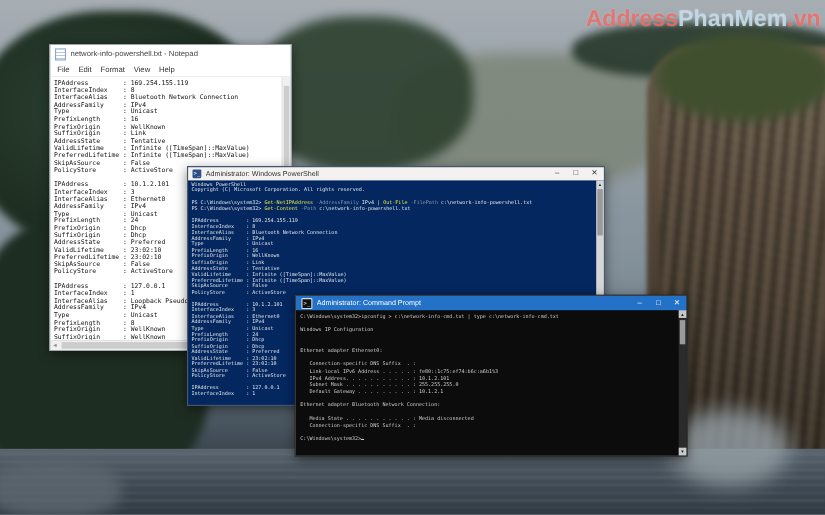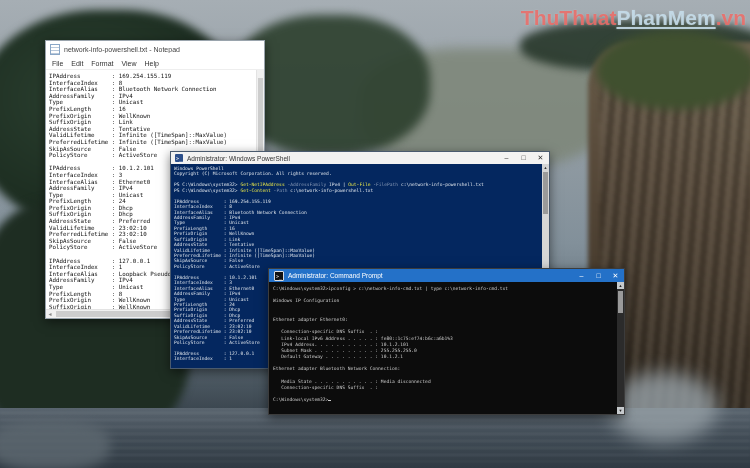--- a/index.html
+++ b/index.html
@@ -22,21 +22,21 @@
   #trees-center{left:230px;top:15px;width:200px;height:140px;background:#2c3f2d;border-radius:45%;filter:blur(5px);opacity:.9;}
   #water{left:0;top:408px;width:750px;height:60px;background:linear-gradient(180deg,#5a656f 0%,#424d57 45%,#303a43 100%);}
   #water-streaks{left:0;top:412px;width:750px;height:50px;
     background:repeating-linear-gradient(180deg,rgba(255,255,255,.07) 0 2px,transparent 2px 7px);filter:blur(1px);}
   #mist-falls{left:608px;top:372px;width:110px;height:70px;background:#96a0a6;border-radius:50%;filter:blur(9px);opacity:.8;}
   #shore-left{left:-10px;top:420px;width:120px;height:50px;background:#5d6870;border-radius:40%;filter:blur(6px);opacity:.8;}
   
   #watermark{position:absolute;top:6px;right:4px;font-size:21px;font-weight:bold;letter-spacing:0;
     text-shadow:0 0 2px rgba(255,255,255,.25);white-space:nowrap;}
   #watermark .wm-red{color:rgba(235,105,100,.85);}
-  #watermark .wm-blue{color:rgba(196,219,233,.9);text-decoration:underline;}
+  #watermark .wm-blue{color:rgba(196,219,233,.9);}
   
   .window{position:absolute;box-shadow:0 3px 10px rgba(0,0,0,.5);}
   .ctrlbtns{display:flex;align-items:center;gap:0;margin-left:auto;}
   .ctrlbtn{width:17px;text-align:center;font-size:7px;line-height:10px;}
   
   #notepad{left:45px;top:40px;width:218px;height:277px;background:#fff;border:1px solid #9aa4ad;z-index:1;}
   #np-titlebar{height:16px;background:#fff;display:flex;align-items:center;padding:0 4px;}
   #np-icon{width:8px;height:9px;background:linear-gradient(180deg,#dfe9f2 0 2px,#fff 2px),#fff;border:1px solid #8aa7c7;
     background-image:repeating-linear-gradient(180deg,#fff 0 2px,#b8c8da 2px 3px);margin-right:4px;flex:0 0 auto;}
   #np-title{font-size:7px;color:#444;white-space:nowrap;overflow:hidden;}
@@ -88,21 +88,21 @@
   <div class="bglayer" id="jungle-left-low"></div>
   <div class="bglayer" id="treeline-top-right"></div>
   <div class="bglayer" id="cliff-right"></div>
   <div class="bglayer" id="cliff-right-stripes"></div>
   <div class="bglayer" id="cliff-green-top"></div>
   <div class="bglayer" id="water"></div>
   <div class="bglayer" id="water-streaks"></div>
   <div class="bglayer" id="mist-falls"></div>
   <div class="bglayer" id="shore-left"></div>
 
-  <div id="watermark"><span class="wm-red">ThuThuat</span><span class="wm-blue">PhanMem</span><span class="wm-red">.vn</span></div>
+  <div id="watermark"><span class="wm-red">Address</span><span class="wm-blue">PhanMem</span><span class="wm-red">.vn</span></div>
 
   <div class="window" id="notepad">
     <div id="np-titlebar">
       <span id="np-icon"></span>
       <span id="np-title">network-info-powershell.txt - Notepad</span>
     </div>
     <div id="np-menubar">
         <span class="menu-item">File</span>
         <span class="menu-item">Edit</span>
         <span class="menu-item">Format</span>

